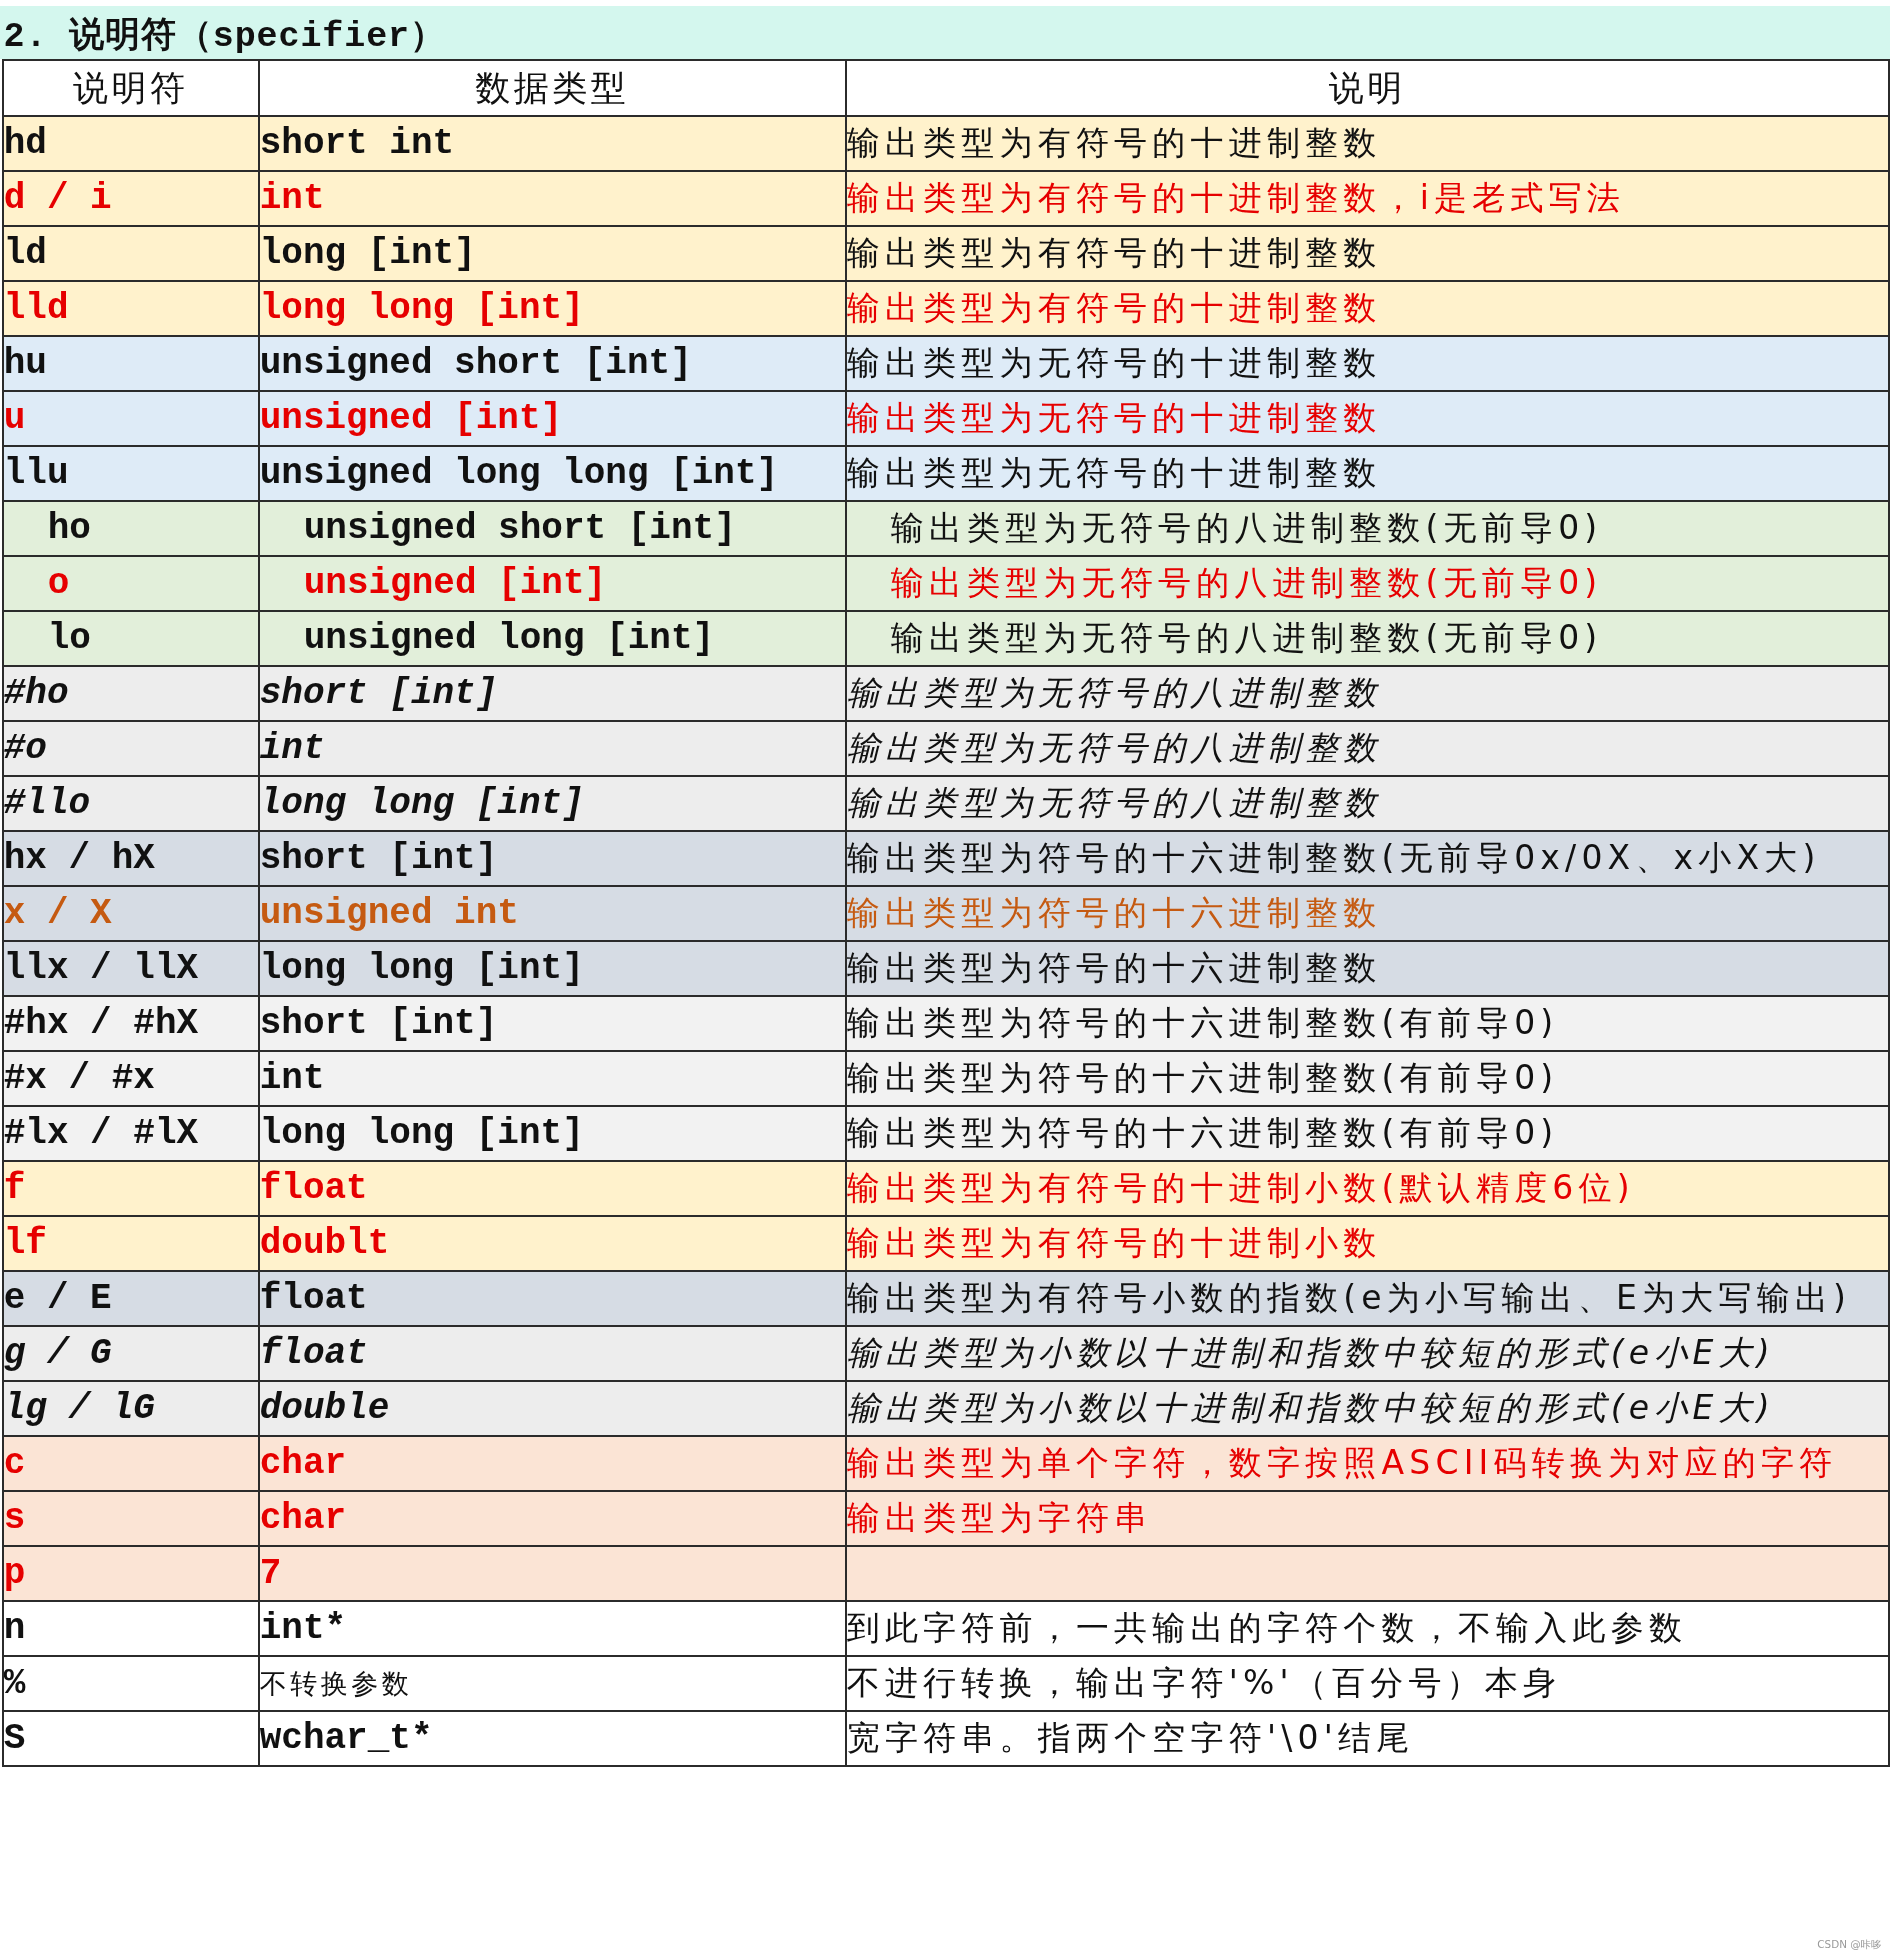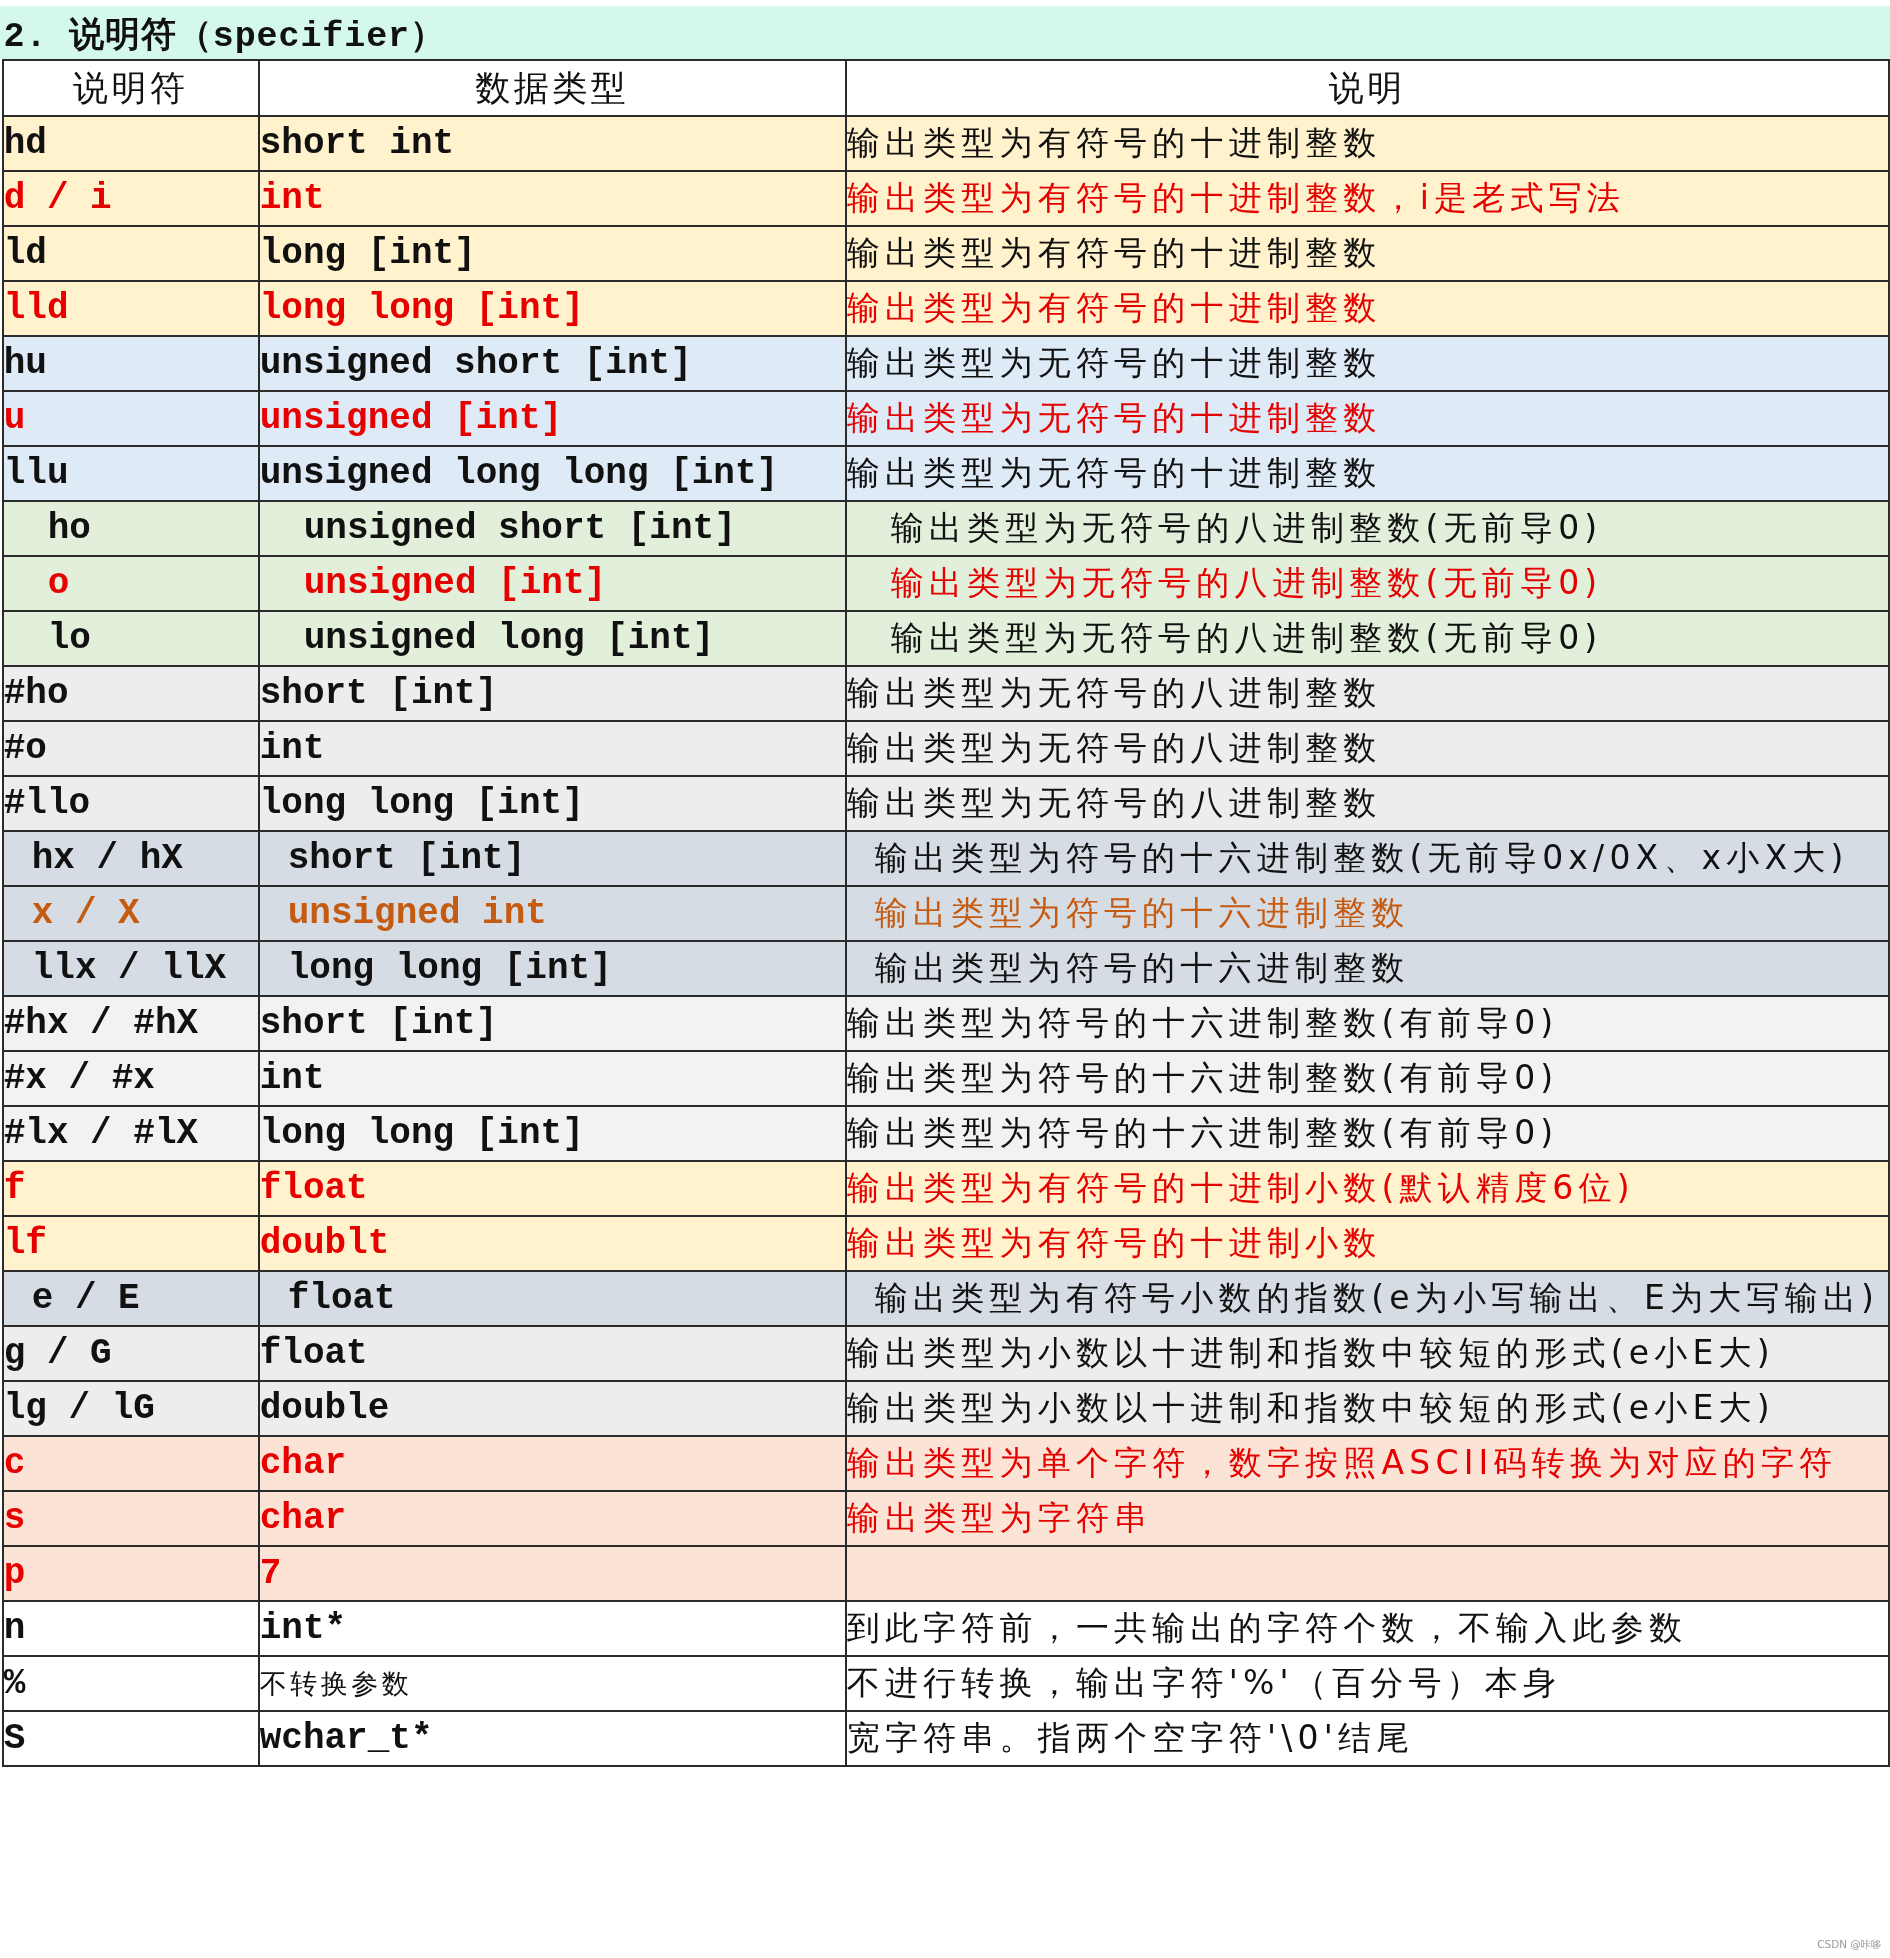--- a/index.html
+++ b/index.html
@@ -20,22 +20,22 @@
   table.spec th { height: 54px; background: #ffffff; font-weight: normal; font-size: 35px;
                color: #111; text-align: center; font-family: "DejaVu Serif", serif; letter-spacing: 3.5px; }
   td.c-spec { padding-left: 19px; font-size: 36px; font-weight: bold; }
   td.c-type { padding-left: 15.6px; font-size: 36px; font-weight: bold; }
   td.c-desc { padding-left: 17.3px; font-size: 33px; font-family: "DejaVu Sans", sans-serif;
               letter-spacing: 5.2px; }
   td.c-type.cjk { font-family: "DejaVu Sans", sans-serif; font-size: 27px; font-weight: normal; letter-spacing: 3.5px; }
   tr.bg-yellow td { background: #fff2cc; }
   tr.bg-blue td { background: #deebf7; }
   tr.bg-green td { background: #e2efda; padding-left: 44px; }
-  tr.bg-gray td { background: #ededed; }
-  tr.bg-slate td { background: #d6dce4; padding-left: 28px; }
+  tr.bg-gray td { background: #ededed; font-style: italic; }
+  tr.bg-slate td { background: #d6dce4; }
   tr.bg-light td { background: #f2f2f2; }
   tr.bg-salmon td { background: #fbe4d5; }
   tr.bg-white td { background: #ffffff; }
   tr.fg-black td { color: #111111; }
   tr.fg-red td { color: #e60000; }
   tr.fg-orange td { color: #c55a11; }
   .watermark { position: absolute; right: 8.6px; bottom: 7px; font-size: 10.4px; color: #9a9a9a;
                font-family: "DejaVu Sans", sans-serif; }
 </style>
 </head>

